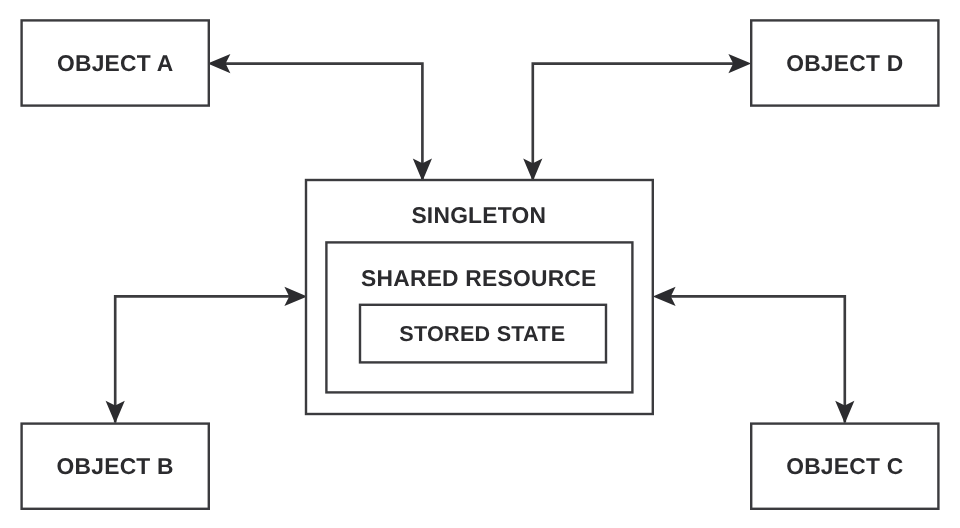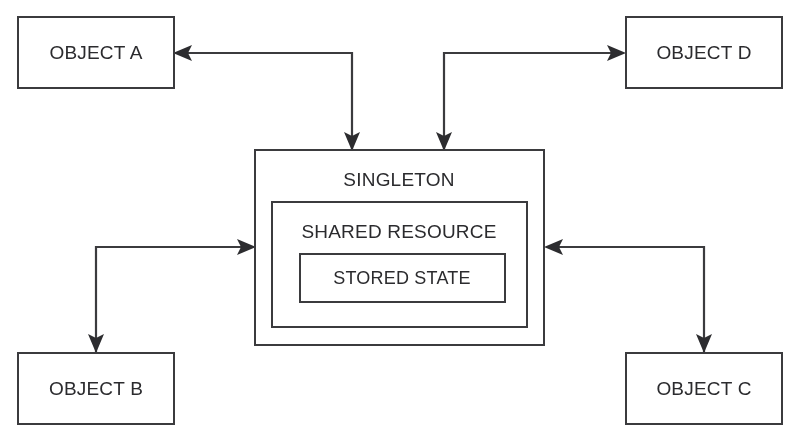--- a/index.html
+++ b/index.html
@@ -12,20 +12,21 @@
     width: 800px;
     height: 440px;
     font-family: "Liberation Sans", sans-serif;
     overflow: hidden;
   }
   #diagram-root {
     position: relative;
     width: 800px;
     height: 440px;
     background: #ffffff;
+    font-weight: bold;
   }
   svg.canvas {
     display: block;
     width: 800px;
     height: 440px;
   }
   .box-stroke {
     stroke: #3b3b3e;
     stroke-width: 2;
     fill: #ffffff;

